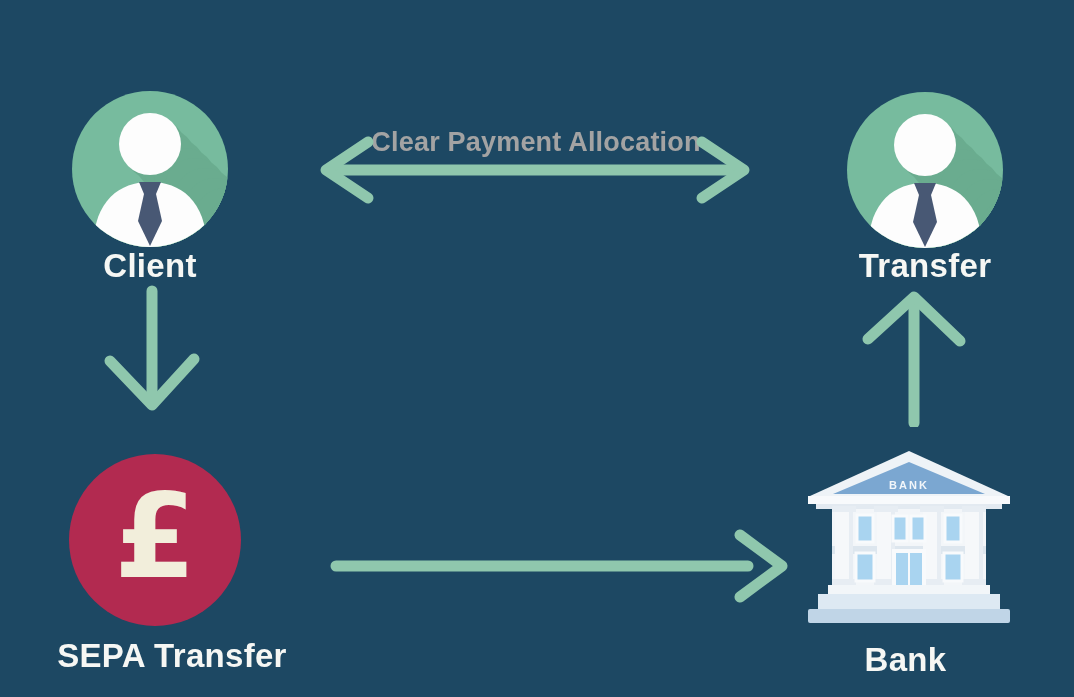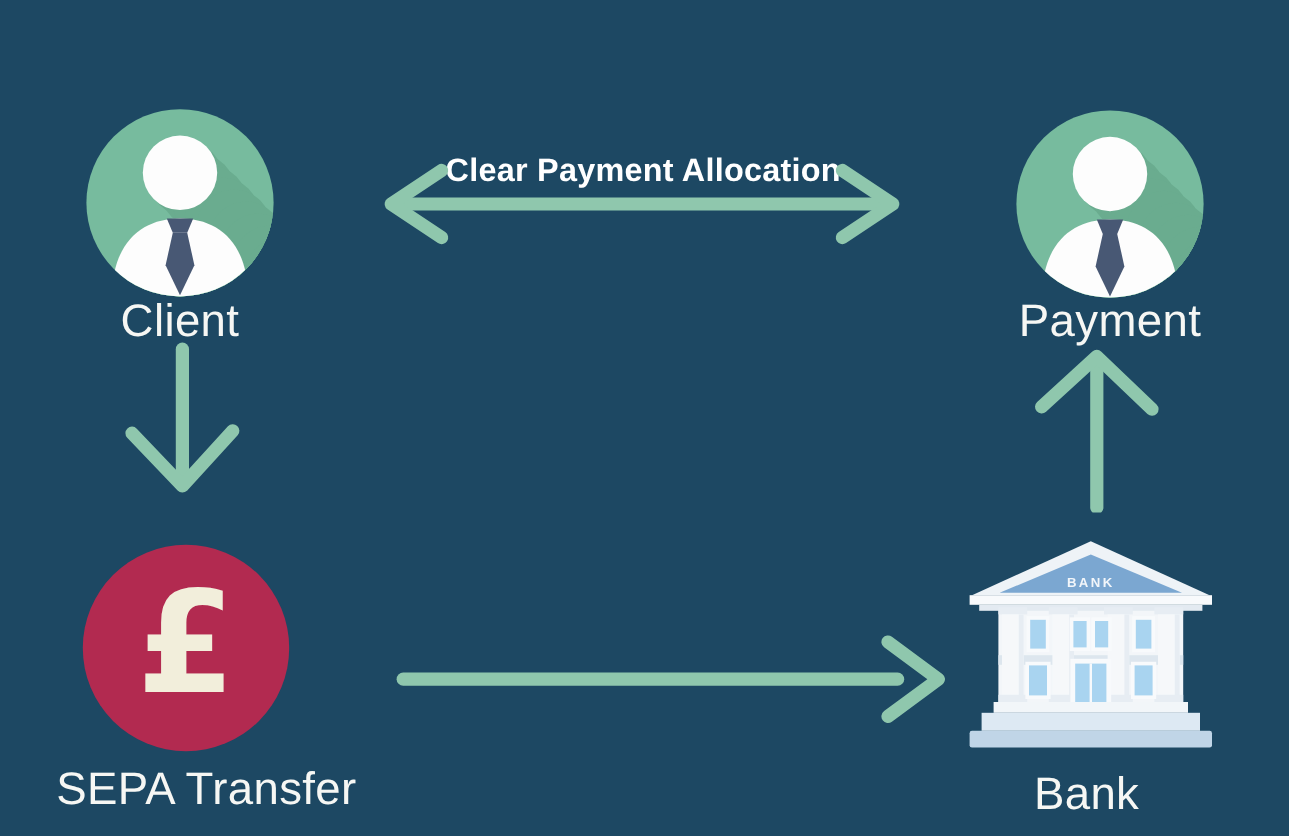--- a/index.html
+++ b/index.html
@@ -2,25 +2,25 @@
 <html><head>
 <meta charset="utf-8">
 <style>
   html,body{margin:0;padding:0;background:#1d4863;}
   .canvas{
     position:relative;width:1074px;height:697px;overflow:hidden;
     background:#1d4863;font-family:"Liberation Sans",sans-serif;
   }
   .abs{position:absolute;}
   .node-label{
-    position:absolute;color:#f6f7f4;font-weight:400;font-size:38px;
+    position:absolute;color:#f6f7f4;font-weight:700;font-size:33px;
     text-align:center;letter-spacing:.3px;
   }
   .edge-label{
-    position:absolute;color:#ffffff;font-weight:700;font-size:27px;
+    position:absolute;color:#a3a3a3;font-weight:700;font-size:27px;
     text-align:center;letter-spacing:.2px;
   }
   .sepa-circle{
     position:absolute;left:69px;top:454px;width:172px;height:172px;
     border-radius:50%;background:#b22a50;
     display:flex;align-items:center;justify-content:center;
   }
   .pound{
     font-family:"DejaVu Sans",sans-serif;font-weight:700;font-size:118px;
     color:#f2eedb;line-height:1;margin-top:-8px;
@@ -97,21 +97,21 @@
           <use href="#p-sil" x="115" y="115"></use>
       </g>
       <circle cx="80" cy="55" r="31" fill="#fdfdfd"></circle>
       <path d="M23,161 C23,112 49,93 80,93 C111,93 137,112 137,161 Z" fill="#fdfdfd"></path>
       <g fill="#485874">
         <path d="M69,93 L91,93 L86,105 L74,105 Z"></path>
         <path d="M74,105 L86,105 L92,132 L80,157 L68,132 Z"></path>
       </g>
     </g>
   </svg>
-  <div class="node-label" style="left:835px;top:247px;width:180px">Payment</div>
+  <div class="node-label" style="left:835px;top:247px;width:180px">Transfer</div>
 
   <div class="edge-label" style="left:302px;top:127px;width:468px">Clear Payment Allocation</div>
   <svg class="abs" style="left:300px;top:130px" width="470" height="80" viewBox="0 0 470 80">
     <line class="arrow" x1="30" y1="40" x2="440" y2="40"></line>
     <polyline class="arrow" points="68,12 26,40 68,68"></polyline>
     <polyline class="arrow" points="402,12 444,40 402,68"></polyline>
   </svg>
 
   <svg class="abs" style="left:92px;top:283px" width="120" height="135" viewBox="0 0 120 135">
     <line class="arrow" x1="60" y1="8" x2="60" y2="120"></line>

